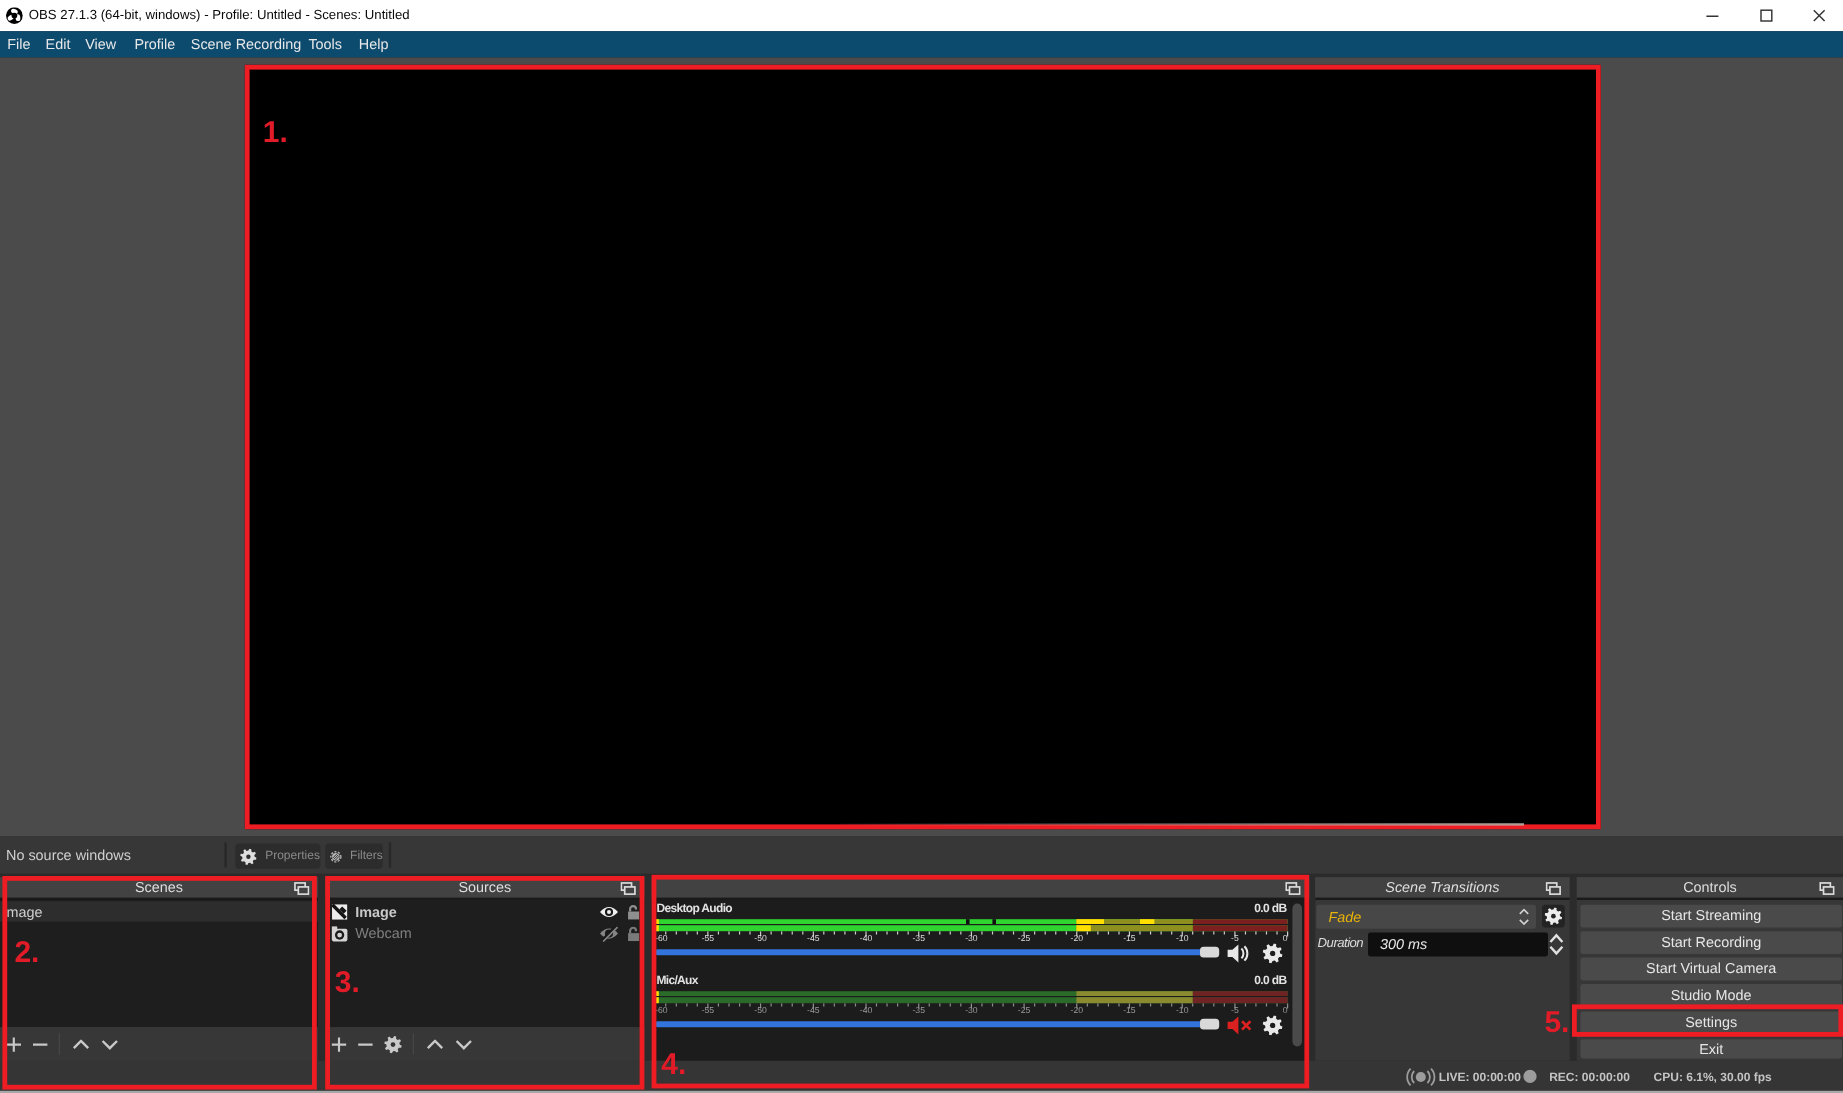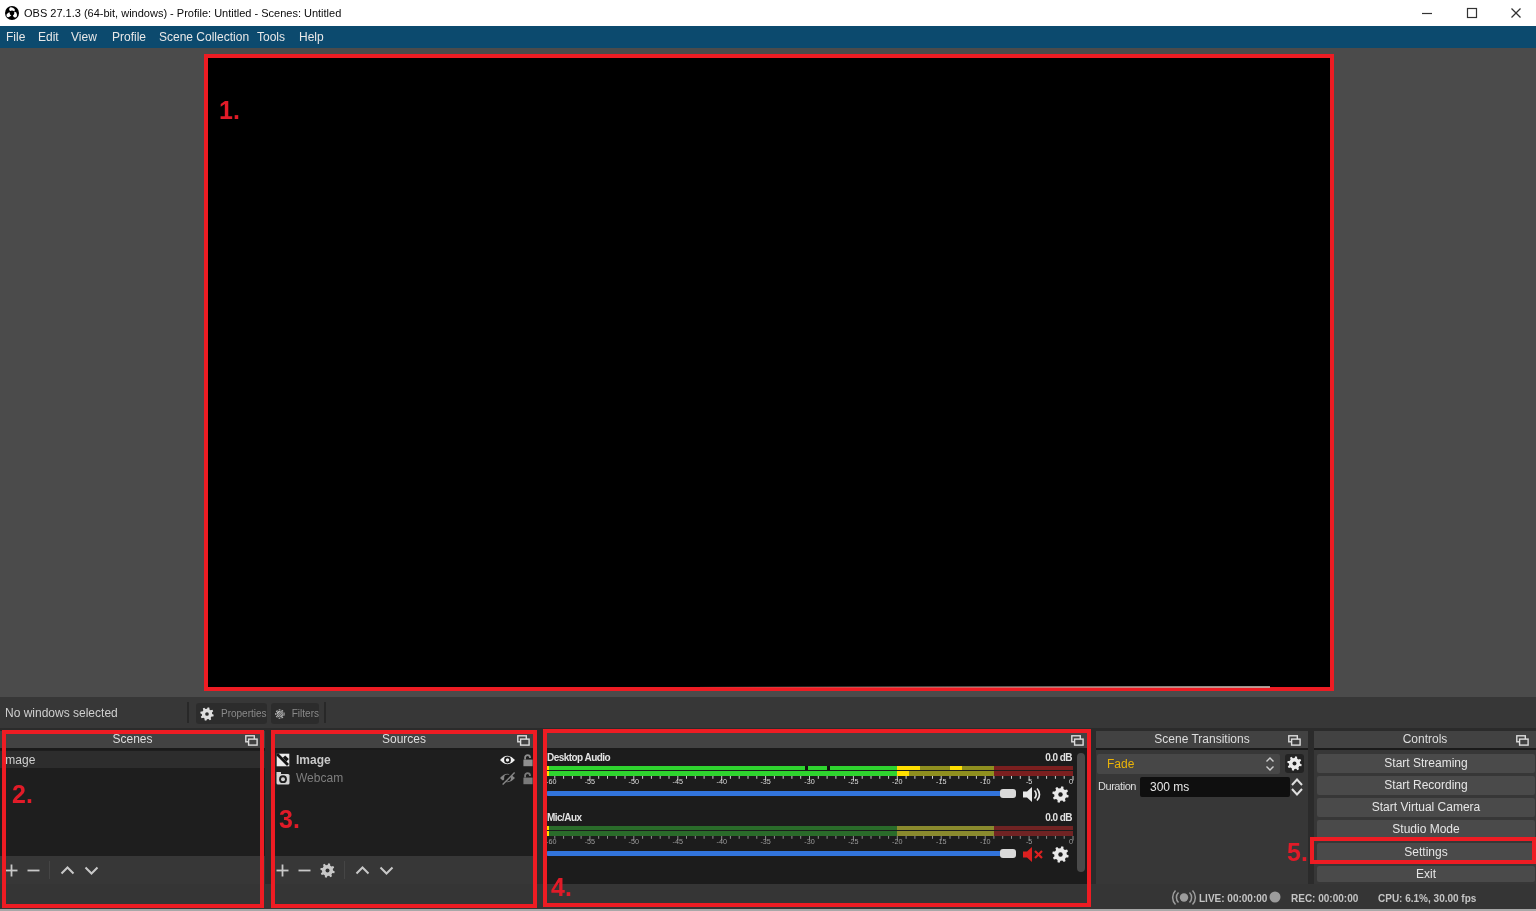--- a/index.html
+++ b/index.html
@@ -65,32 +65,32 @@
 <svg class="abs" style="left:1509px;top:6px" width="14" height="14">
     <line x1="2.5" y1="2.5" x2="11.5" y2="11.5" stroke="#333" stroke-width="1.2"></line>
     <line x1="11.5" y1="2.5" x2="2.5" y2="11.5" stroke="#333" stroke-width="1.2"></line>
   </svg>
 
 <div class="abs" id="menubar">
  <span class="mi" style="left:6px">File</span>
  <span class="mi" style="left:38px">Edit</span>
  <span class="mi" style="left:71px">View</span>
  <span class="mi" style="left:112px">Profile</span>
- <span class="mi" style="left:159px">Scene Collection</span>
+ <span class="mi" style="left:159px">Scene Recording</span>
  <span class="mi" style="left:257px">Tools</span>
  <span class="mi" style="left:299px">Help</span>
 </div>
 
 <div class="abs" id="canvasarea"></div>
 <div class="abs" id="preview"></div>
 <div class="abs" style="left:700px;top:686px;width:570px;height:1.5px;background:linear-gradient(90deg, rgba(150,142,134,0.05), rgba(190,180,172,0.75) 85%, rgba(190,180,172,0.85));z-index:5;"></div>
 <div class="annlabel" style="left:219px;top:96px">1.</div>
 
 <div class="abs" id="srctoolbar">
- <div class="abs" style="left:5px;top:9px;font-size:12px;color:#d0d0d0;">No windows selected</div>
+ <div class="abs" style="left:5px;top:9px;font-size:12px;color:#d0d0d0;">No source windows</div>
  <div class="sep" style="left:187px;top:5px;height:21px;"></div>
  <div class="tbtn" style="left:196px;width:71px;">
   <svg style="margin-left:4px" width="14" height="14" viewBox="0 0 16 16">
         <path d="M13.90 8.00 L15.74 8.95 L15.28 10.80 L13.21 10.77 L12.17 12.17 L12.80 14.15 L11.17 15.13 L9.72 13.64 L8.00 13.90 L7.05 15.74 L5.20 15.28 L5.23 13.21 L3.83 12.17 L1.85 12.80 L0.87 11.17 L2.36 9.72 L2.10 8.00 L0.26 7.05 L0.72 5.20 L2.79 5.23 L3.83 3.83 L3.20 1.85 L4.83 0.87 L6.28 2.36 L8.00 2.10 L8.95 0.26 L10.80 0.72 L10.77 2.79 L12.17 3.83 L14.15 3.20 L15.13 4.83 L13.64 6.28 Z" fill="#dedede"></path>
         <circle cx="8" cy="8" r="2.1" fill="#2c2c2c"></circle>
       </svg>
   <span>Properties</span>
  </div>
  <div class="tbtn" style="left:271px;width:48px;">
   <svg style="margin-left:4px" width="14" height="14" viewBox="0 0 14 14">
@@ -420,21 +420,21 @@
       <line x1="13" y1="5" x2="20" y2="12" stroke="#dd2020" stroke-width="2.2"></line>
       <line x1="20" y1="5" x2="13" y2="12" stroke="#dd2020" stroke-width="2.2"></line>
     </svg>
  <svg class="abs" style="left:509px;top:115px;" width="17" height="17" viewBox="0 0 16 16">
       <path d="M13.90 8.00 L15.74 8.95 L15.28 10.80 L13.21 10.77 L12.17 12.17 L12.80 14.15 L11.17 15.13 L9.72 13.64 L8.00 13.90 L7.05 15.74 L5.20 15.28 L5.23 13.21 L3.83 12.17 L1.85 12.80 L0.87 11.17 L2.36 9.72 L2.10 8.00 L0.26 7.05 L0.72 5.20 L2.79 5.23 L3.83 3.83 L3.20 1.85 L4.83 0.87 L6.28 2.36 L8.00 2.10 L8.95 0.26 L10.80 0.72 L10.77 2.79 L12.17 3.83 L14.15 3.20 L15.13 4.83 L13.64 6.28 Z" fill="#e8e8e8"></path>
       <circle cx="8" cy="8" r="2.1" fill="#1c1c1c"></circle>
     </svg>
  <div class="abs" style="left:534px;top:22px;width:8px;height:119px;background:#4a4a4a;border-radius:4px;"></div>
 </div>
 
-<div class="panel" style="left:1096px;width:212px;">
+<div class="panel" style="left:1096px;width:212px;font-style:italic;">
  <div class="phead">
       <span class="ptitle">Scene Transitions</span>
   <svg class="dockic" width="13" height="11" viewBox="0 0 13 11">
         <rect x="0.8" y="0.8" width="8.5" height="6" fill="none" stroke="#dcdcdc" stroke-width="1.4"></rect>
         <rect x="3.6" y="4.1" width="8.5" height="6" fill="#424242" stroke="#dcdcdc" stroke-width="1.4"></rect>
       </svg>
  </div>
  <div class="abs" style="left:1px;top:23px;width:183px;height:20px;background:#474747;border-radius:2px;">
   <span style="position:absolute;left:10px;top:0;line-height:20px;font-size:12px;color:#eab308;">Fade</span>
   <svg style="position:absolute;right:5px;top:3px" width="10" height="14">

